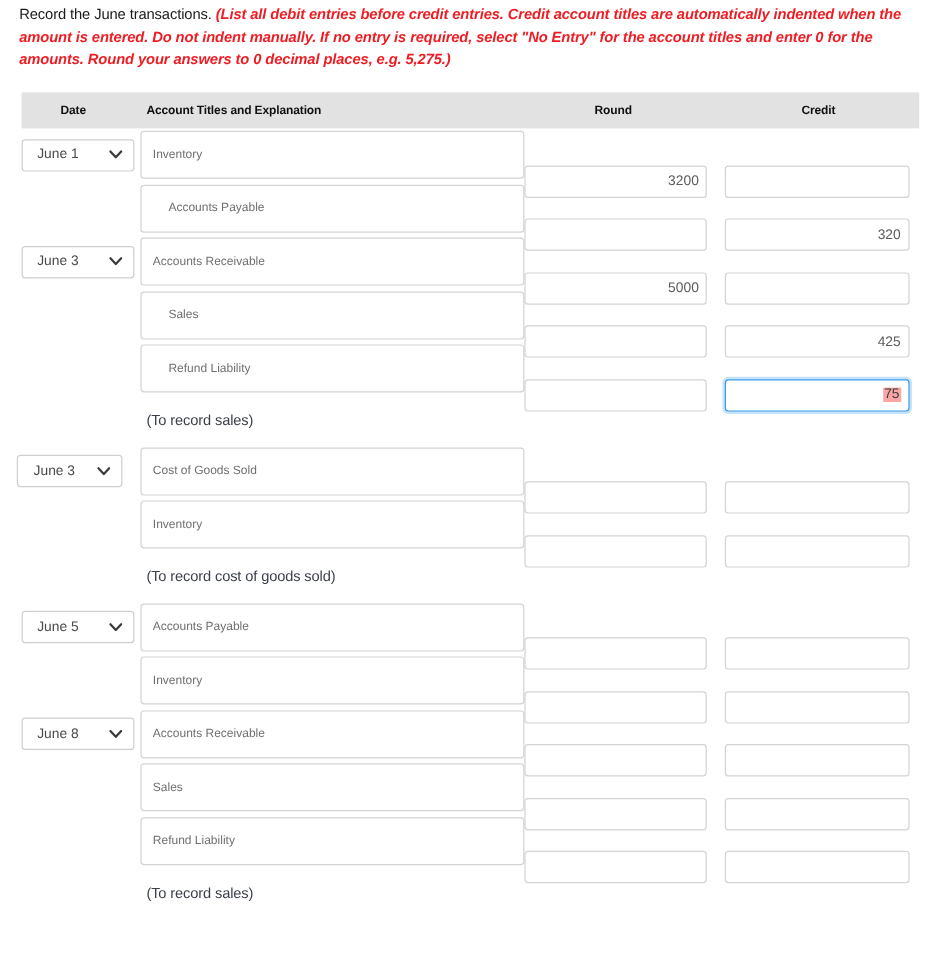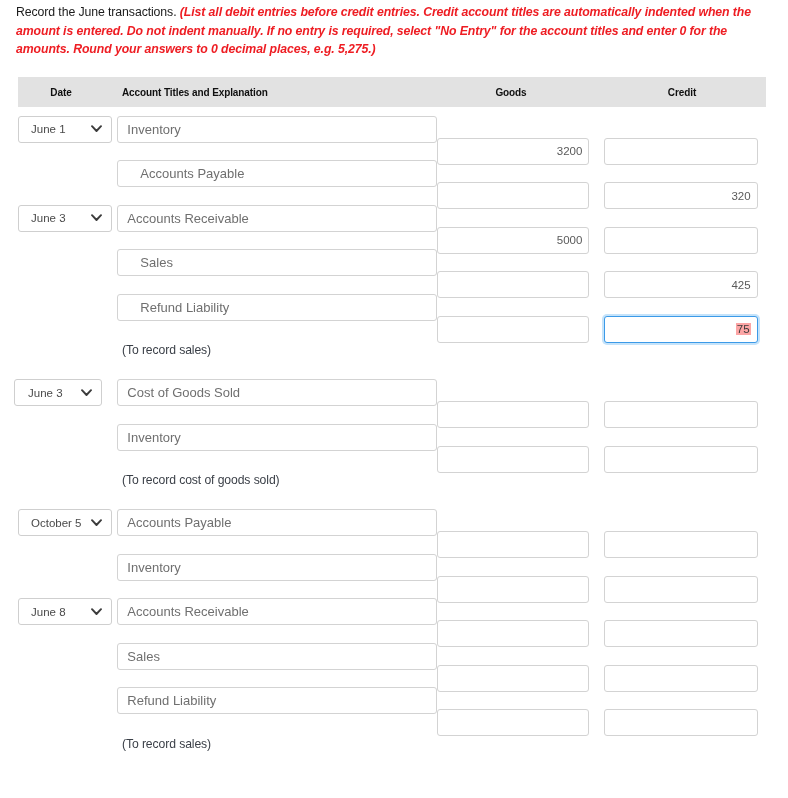--- a/index.html
+++ b/index.html
@@ -87,28 +87,28 @@
     transform: translateY(-50%);
     line-height: 0;
   }
   .date-select .chev svg { display: block; }
   .date-spacer { width: 83px; height: 27px; }
 
   
   .cell-acct { width: 322px; display: flex; align-items: center; }
   .acct-input {
     width: 320px;
-    height: 27px;
+    height: 40px;
     border: 1px solid #d3d3d3;
     border-radius: 3px;
     background: #ffffff;
     display: flex;
     align-items: center;
     padding-left: 9px;
-    font-size: 13px;
+    font-size: 10px;
     color: #6f6f6f;
   }
   .acct-input.indent { padding-left: 22px; }
 
   
   .cell-debit  { width: 174px; display: flex; align-items: center; }
   .cell-credit { width: 170px; display: flex; align-items: center; }
   .amt-input {
     width: 152px;
     height: 27px;
@@ -155,21 +155,21 @@
   <div class="instructions">
     <span class="lead">Record the June transactions.</span>
     <span class="note">(List all debit entries before credit entries. Credit account titles are automatically indented when the amount is entered. Do not indent manually. If no entry is required, select "No Entry" for the account titles and enter 0 for the amounts. Round your answers to 0 decimal places, e.g. 5,275.)</span>
   </div>
 
   <div class="sheet">
 
     <div class="thead">
       <div class="th th-date">Date</div>
       <div class="th th-acct">Account Titles and Explanation</div>
-      <div class="th th-debit">Goods</div>
+      <div class="th th-debit">Round</div>
       <div class="th th-credit">Credit</div>
     </div>
 
     <div class="rows" id="rows-container">
         <div class="row">
           <div class="cell-date">
             <div class="date-select">
               <span>June 1</span>
               <span class="chev">
                 <svg width="11" height="8" viewBox="0 0 11 8">
@@ -292,21 +292,21 @@
             <div class="amt-input"></div>
           </div>
         </div>
         <div class="caption-row">
           <div class="cap-spacer"></div>
           <div class="caption">(To record cost of goods sold)</div>
         </div>
         <div class="row">
           <div class="cell-date">
             <div class="date-select">
-              <span>October 5</span>
+              <span>June 5</span>
               <span class="chev">
                 <svg width="11" height="8" viewBox="0 0 11 8">
                   <path d="M1 1.2 L5.5 6 L10 1.2" fill="none" stroke="#3c3c3c" stroke-width="1.9" stroke-linecap="round" stroke-linejoin="round"></path>
                 </svg>
               </span>
             </div>
           </div>
           <div class="cell-acct">
             <div class="acct-input">Accounts Payable</div>
           </div>

